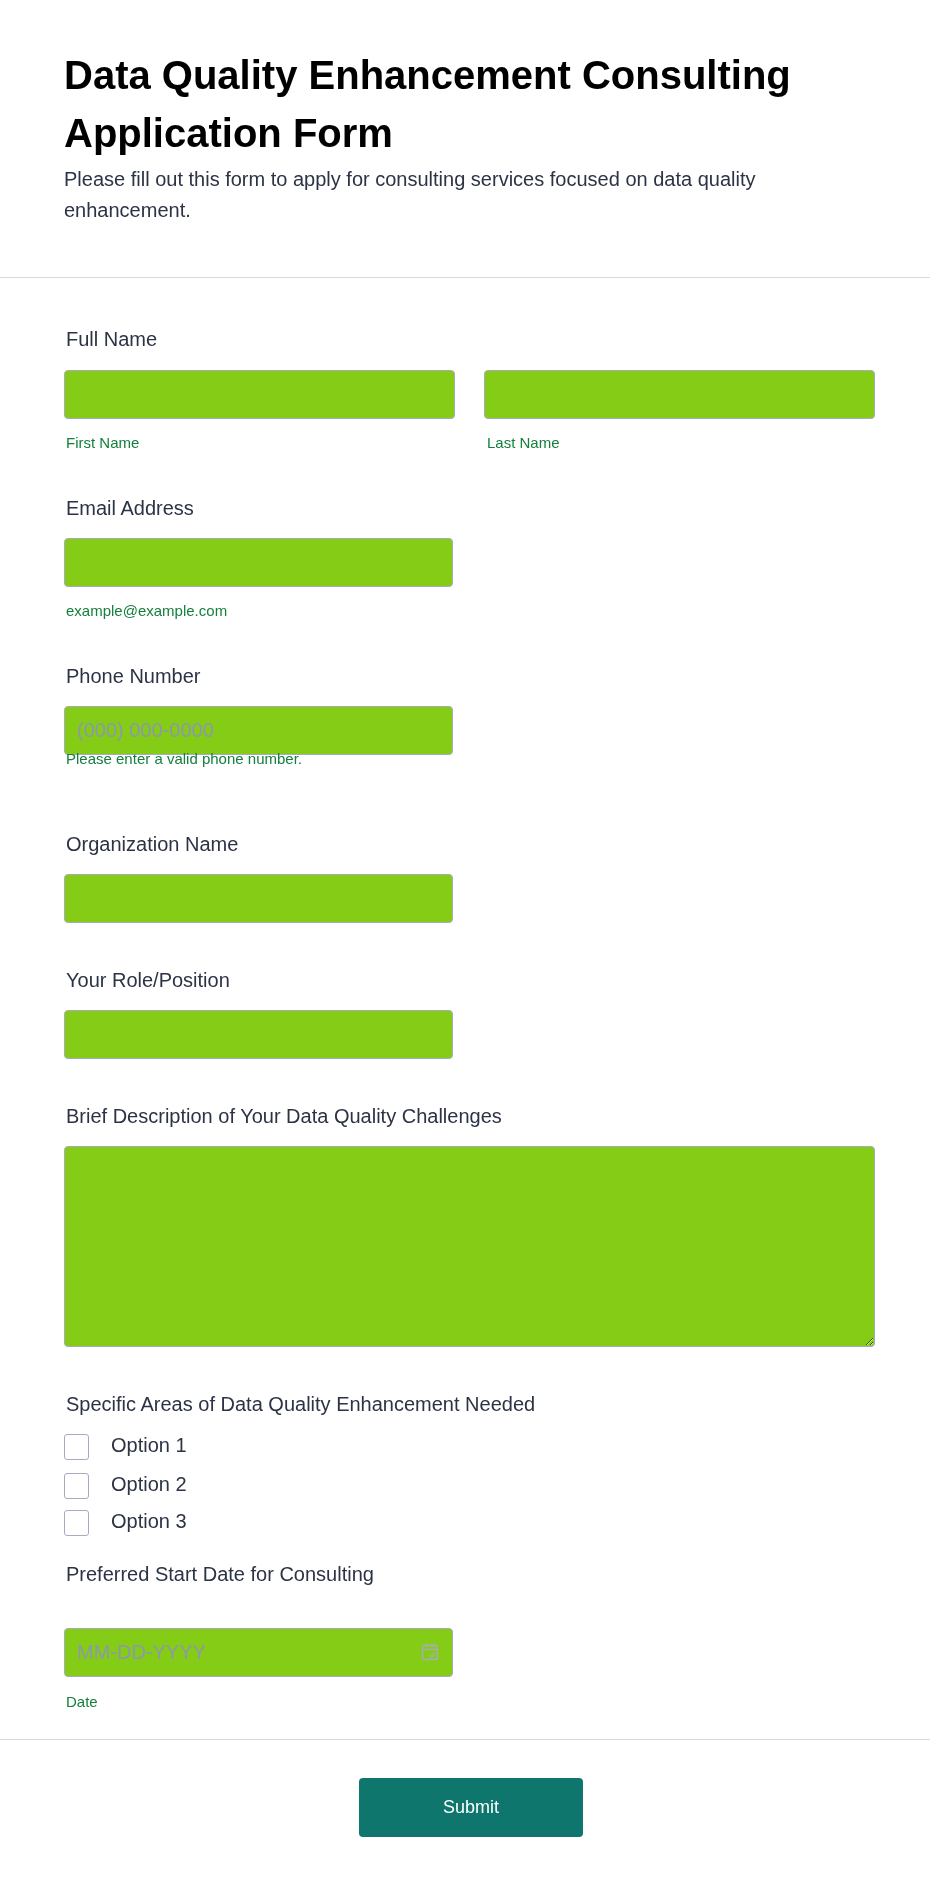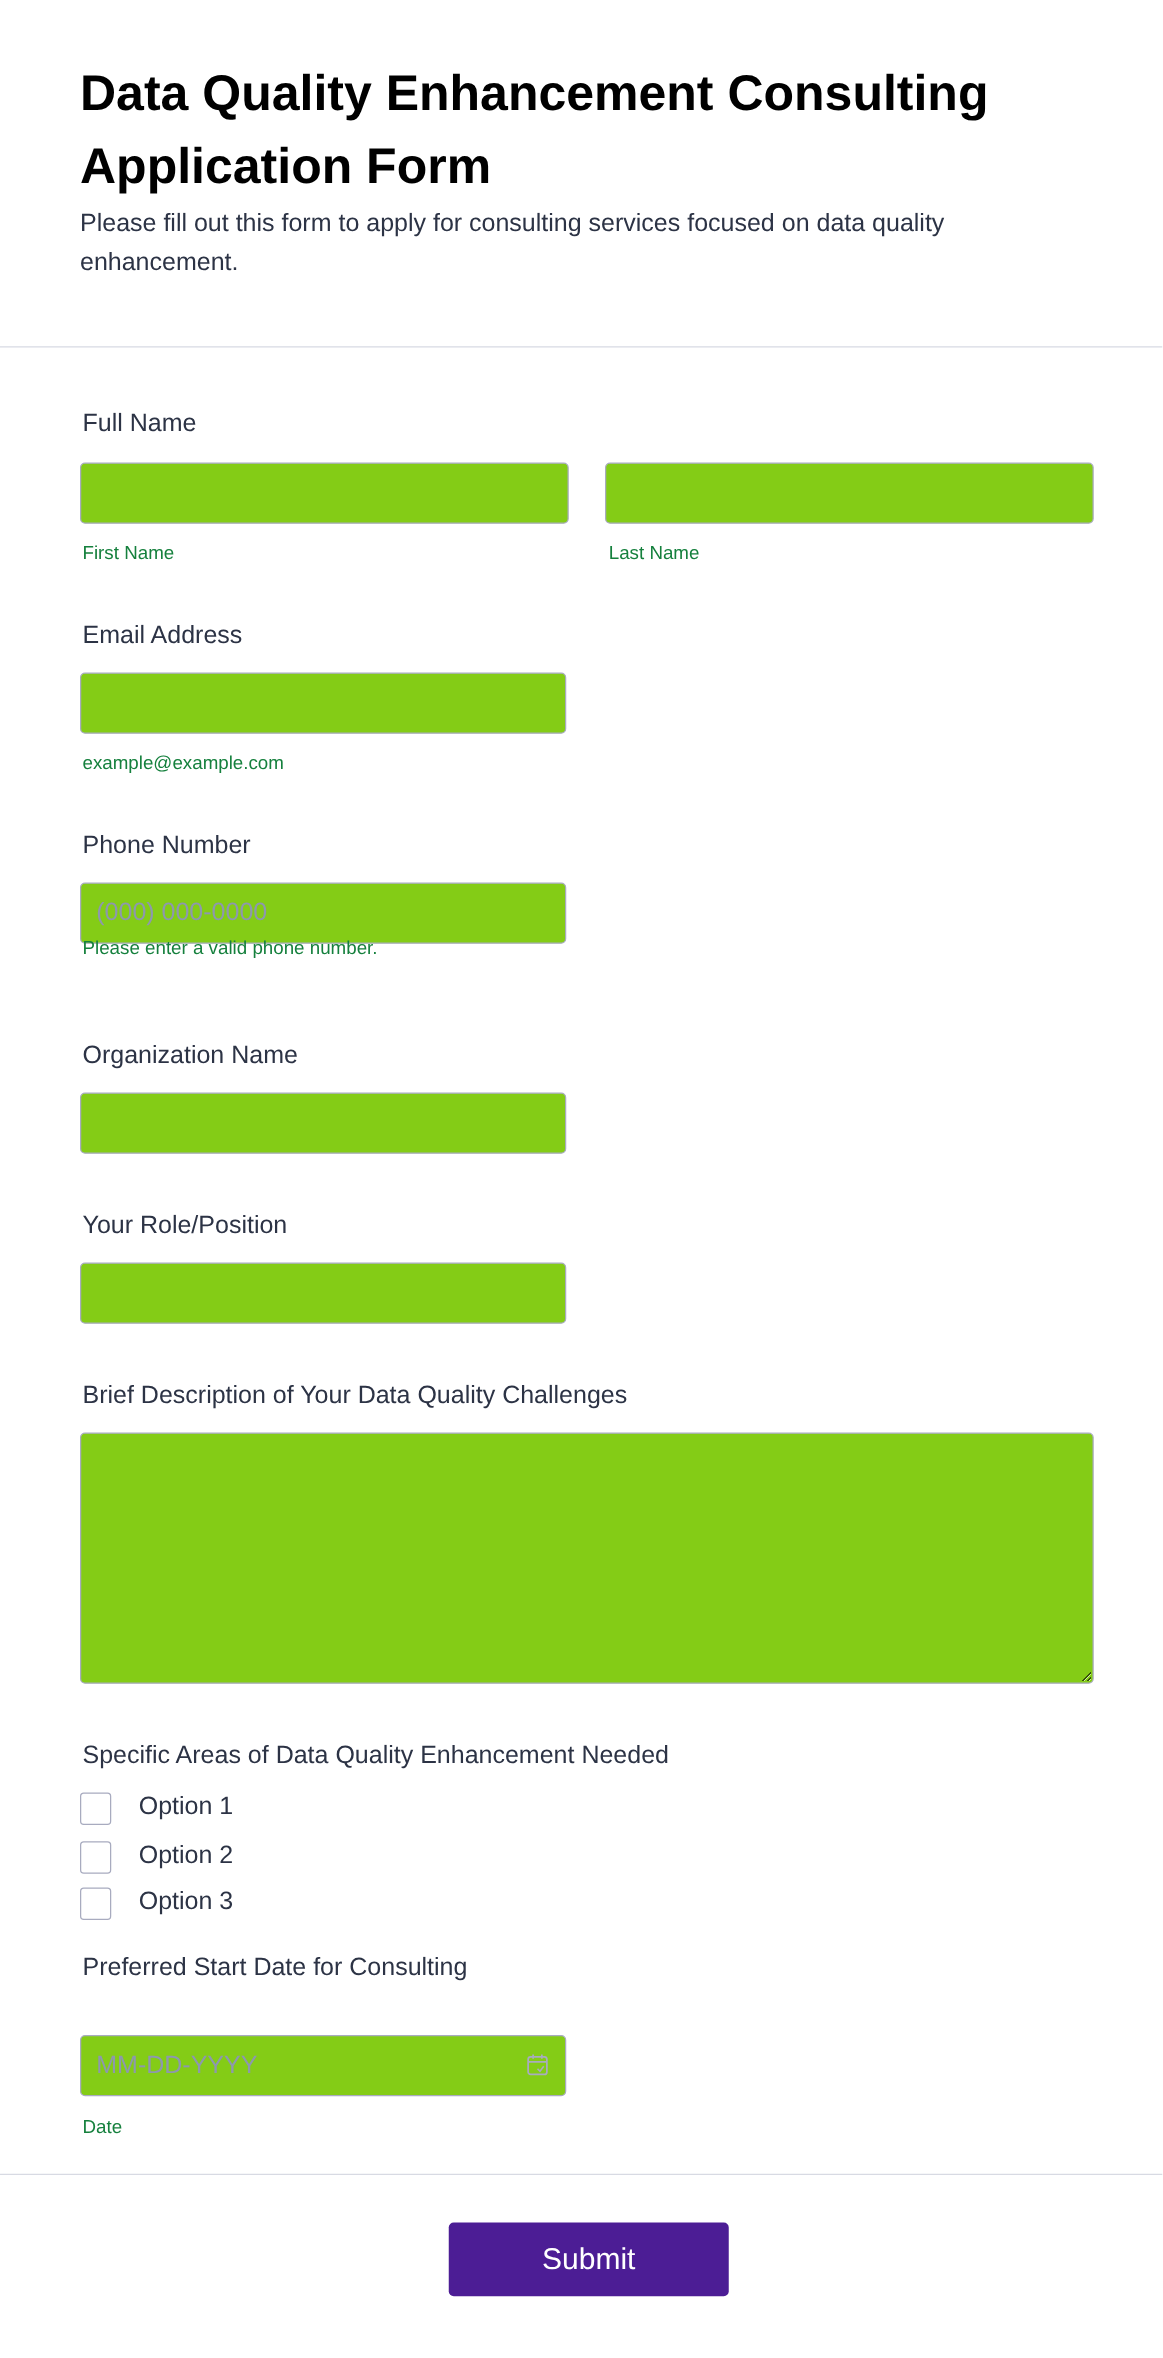--- a/index.html
+++ b/index.html
@@ -11,21 +11,21 @@
   .divider { left: 0; width: 930px; height: 1px; background: #d8dae3; }
   .label { left: 66px; font-size: 20px; color: #2c3345; line-height: 24px; }
   .sublabel { font-size: 15px; color: #15803d; line-height: 18px; }
   .input { border: 1.5px solid #a8abbf; border-radius: 4px; background: #84cc16; height: 49px; font-family: "Liberation Sans", sans-serif; font-size: 20px; color: #2c3345; padding: 0 12px; outline: none; }
   .input::placeholder { color: #8d98ad; }
   textarea.input { resize: both; padding: 10px 12px; }
   .cb-row { left: 64px; display: flex; align-items: flex-start; height: 26px; gap: 10px; }
   .cb { width: 25px; height: 26px; border: 1.5px solid #a8abbf; border-radius: 3px; background: #fff; }
   .cb-label { margin-left: 12px; font-size: 20px; color: #2c3345; }
   .cal-icon { position: absolute; right: 14px; top: 14px; width: 18px; height: 20px; }
-  .submit { left: 359px; top: 1778px; width: 224px; height: 59px; background: #4c1d95; border: none; border-radius: 4px; color: #fff; font-size: 24px; font-family: "Liberation Sans", sans-serif; cursor: pointer; }
+  .submit { left: 359px; top: 1778px; width: 224px; height: 59px; background: #0f766e; border: none; border-radius: 4px; color: #fff; font-size: 18px; font-family: "Liberation Sans", sans-serif; cursor: pointer; }
 </style>
 </head>
 <body>
 
 <h1 class="abs title">Data Quality Enhancement Consulting Application Form</h1>
 <p class="abs desc">Please fill out this form to apply for consulting services focused on data quality enhancement.</p>
 <div class="abs divider" style="top:277px;"></div>
 
 <label class="abs label" style="top:327px;">Full Name</label>
 <input class="abs input" style="left: 64px; top: 370px; width: 391px;" type="text" value="">

